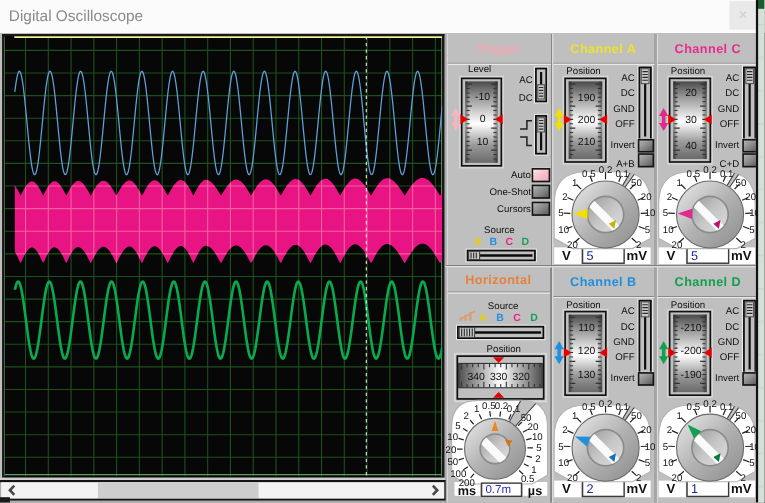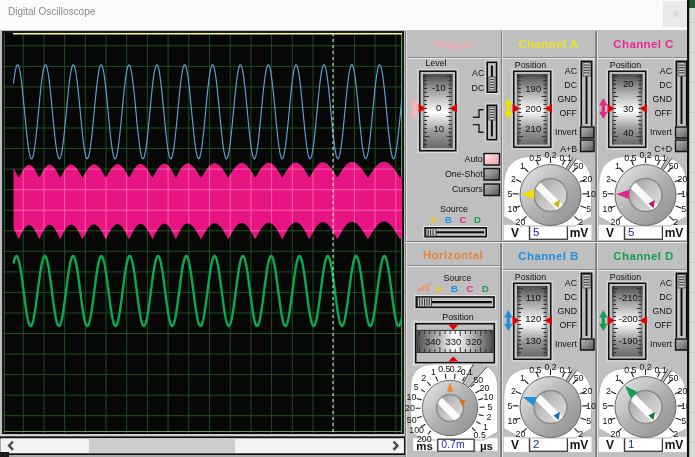--- a/index.html
+++ b/index.html
@@ -1,14 +1,14 @@
 <!DOCTYPE html>
 <html><head><meta charset="utf-8"><style>html,body{margin:0;padding:0;width:695px;height:457px;overflow:hidden;font-family:"Liberation Sans",sans-serif;background:#bfbfbf}.abs{position:absolute}</style></head><body>
 <div class="abs" style="left:0;top:0;width:695px;height:30px;background:#fbfbfb"></div>
-<div class="abs" style="left:8px;top:6px;font-size:10px;color:#8a8a8a">Digital Oscilloscope</div>
+<div class="abs" style="left:8px;top:6px;font-size:14px;color:#8a8a8a">Digital Oscilloscope</div>
 <div class="abs" style="left:663px;top:1px;width:25px;height:26px;background:#e9e9e9;color:#d2d2d2;font-size:11px;text-align:center;line-height:26px">✕</div>
 <div class="abs" style="left:0;top:30px;width:687px;height:427px;background:#bfbfbf"></div>
 <svg width="402" height="404" style="position:absolute;left:2px;top:31px">
     <rect x="0" y="0" width="402" height="404" fill="#070707"></rect>
     <path d="M21.2 2V402 M41.9 2V402 M62.6 2V402 M83.3 2V402 M104.0 2V402 M124.7 2V402 M145.4 2V402 M166.1 2V402 M186.8 2V402 M207.5 2V402 M228.2 2V402 M248.9 2V402 M269.6 2V402 M290.3 2V402 M311.0 2V402 M331.7 2V402 M352.4 2V402 M373.1 2V402 M393.8 2V402 M2 14.8H400 M2 35.4H400 M2 55.9H400 M2 76.5H400 M2 97.0H400 M2 117.5H400 M2 138.1H400 M2 158.7H400 M2 179.2H400 M2 199.8H400 M2 220.3H400 M2 240.9H400 M2 261.4H400 M2 282.0H400 M2 302.5H400 M2 323.1H400 M2 343.6H400 M2 364.2H400 M2 384.7H400" stroke="#1d501d" stroke-width="1" fill="none"></path>
     <path d="M2 2.5V402 M399.5 2V402 M2 400.5H400" stroke="#5f9a5f" stroke-width="1" fill="none"></path>
     <clipPath id="bandclip">
       <path d="M11.5 137.53 L12.0 138.25 L12.5 139.02 L13.0 139.83 L13.5 140.69 L14.0 141.58 L14.5 142.51 L15.0 143.46 L15.5 144.42 L16.0 145.41 L16.5 146.40 L17.0 146.40 L17.5 145.41 L18.0 144.42 L18.5 143.46 L19.0 142.51 L19.5 141.58 L20.0 140.69 L20.5 139.83 L21.0 139.02 L21.5 138.25 L22.0 137.53 L22.5 136.87 L23.0 136.27 L23.5 135.73 L24.0 135.25 L24.5 134.84 L25.0 134.51 L25.5 134.24 L26.0 134.05 L26.5 133.94 L27.0 133.90 L27.5 133.94 L28.0 134.05 L28.5 134.24 L29.0 134.51 L29.5 134.84 L30.0 135.25 L30.5 135.72 L31.0 136.26 L31.5 136.86 L32.0 137.52 L32.5 138.24 L33.0 139.00 L33.5 139.82 L34.0 140.67 L34.5 141.57 L35.0 142.49 L35.5 143.44 L36.0 144.41 L36.5 145.40 L37.0 146.40 L37.5 146.40 L38.0 145.40 L38.5 144.41 L39.0 143.43 L39.5 142.48 L40.0 141.55 L40.5 140.64 L41.0 139.78 L41.5 138.96 L42.0 138.18 L42.5 137.45 L43.0 136.78 L43.5 136.17 L44.0 135.62 L44.5 135.13 L45.0 134.72 L45.5 134.37 L46.0 134.10 L46.5 133.91 L47.0 133.79 L47.5 133.74 L48.0 133.77 L48.5 133.87 L49.0 134.04 L49.5 134.28 L50.0 134.59 L50.5 134.96 L51.0 135.40 L51.5 135.90 L52.0 136.45 L52.5 137.07 L53.0 137.73 L53.5 138.45 L54.0 139.21 L54.5 140.01 L55.0 140.85 L55.5 141.73 L56.0 142.63 L56.5 143.55 L57.0 144.49 L57.5 145.45 L58.0 146.42 L58.5 146.42 L59.0 145.45 L59.5 144.49 L60.0 143.54 L60.5 142.61 L61.0 141.71 L61.5 140.83 L62.0 139.98 L62.5 139.17 L63.0 138.39 L63.5 137.67 L64.0 136.99 L64.5 136.36 L65.0 135.80 L65.5 135.28 L66.0 134.84 L66.5 134.45 L67.0 134.13 L67.5 133.88 L68.0 133.70 L68.5 133.59 L69.0 133.55 L69.5 133.58 L70.0 133.66 L70.5 133.82 L71.0 134.03 L71.5 134.30 L72.0 134.63 L72.5 135.02 L73.0 135.46 L73.5 135.96 L74.0 136.51 L74.5 137.11 L75.0 137.75 L75.5 138.44 L76.0 139.16 L76.5 139.93 L77.0 140.72 L77.5 141.55 L78.0 142.40 L78.5 143.27 L79.0 144.17 L79.5 145.07 L80.0 145.98 L80.5 146.90 L81.0 145.98 L81.5 145.07 L82.0 144.16 L82.5 143.27 L83.0 142.39 L83.5 141.53 L84.0 140.70 L84.5 139.89 L85.0 139.12 L85.5 138.38 L86.0 137.68 L86.5 137.03 L87.0 136.42 L87.5 135.86 L88.0 135.35 L88.5 134.89 L89.0 134.49 L89.5 134.15 L90.0 133.86 L90.5 133.64 L91.0 133.48 L91.5 133.38 L92.0 133.34 L92.5 133.37 L93.0 133.45 L93.5 133.60 L94.0 133.80 L94.5 134.06 L95.0 134.38 L95.5 134.76 L96.0 135.19 L96.5 135.67 L97.0 136.20 L97.5 136.78 L98.0 137.40 L98.5 138.07 L99.0 138.78 L99.5 139.52 L100.0 140.30 L100.5 141.10 L101.0 141.93 L101.5 142.79 L102.0 143.66 L102.5 144.55 L103.0 145.45 L103.5 146.35 L104.0 146.54 L104.5 145.63 L105.0 144.72 L105.5 143.83 L106.0 142.95 L106.5 142.09 L107.0 141.24 L107.5 140.42 L108.0 139.63 L108.5 138.87 L109.0 138.15 L109.5 137.46 L110.0 136.82 L110.5 136.22 L111.0 135.67 L111.5 135.16 L112.0 134.71 L112.5 134.31 L113.0 133.97 L113.5 133.68 L114.0 133.45 L114.5 133.29 L115.0 133.18 L115.5 133.13 L116.0 133.15 L116.5 133.23 L117.0 133.37 L117.5 133.58 L118.0 133.85 L118.5 134.18 L119.0 134.57 L119.5 135.02 L120.0 135.53 L120.5 136.09 L121.0 136.70 L121.5 137.36 L122.0 138.07 L122.5 138.82 L123.0 139.60 L123.5 140.42 L124.0 141.27 L124.5 142.15 L125.0 143.05 L125.5 143.98 L126.0 144.91 L126.5 145.85 L127.0 146.80 L127.5 146.04 L128.0 145.10 L128.5 144.16 L129.0 143.23 L129.5 142.32 L130.0 141.43 L130.5 140.56 L131.0 139.73 L131.5 138.92 L132.0 138.16 L132.5 137.43 L133.0 136.75 L133.5 136.12 L134.0 135.54 L134.5 135.01 L135.0 134.53 L135.5 134.12 L136.0 133.76 L136.5 133.46 L137.0 133.23 L137.5 133.06 L138.0 132.96 L138.5 132.92 L139.0 132.95 L139.5 133.04 L140.0 133.18 L140.5 133.39 L141.0 133.65 L141.5 133.97 L142.0 134.35 L142.5 134.78 L143.0 135.26 L143.5 135.80 L144.0 136.38 L144.5 137.01 L145.0 137.68 L145.5 138.40 L146.0 139.15 L146.5 139.93 L147.0 140.74 L147.5 141.58 L148.0 142.45 L148.5 143.33 L149.0 144.23 L149.5 145.15 L150.0 146.07 L150.5 146.81 L151.0 145.88 L151.5 144.96 L152.0 144.05 L152.5 143.15 L153.0 142.26 L153.5 141.39 L154.0 140.55 L154.5 139.73 L155.0 138.95 L155.5 138.19 L156.0 137.48 L156.5 136.80 L157.0 136.17 L157.5 135.59 L158.0 135.05 L158.5 134.56 L159.0 134.13 L159.5 133.75 L160.0 133.43 L160.5 133.17 L161.0 132.96 L161.5 132.82 L162.0 132.73 L162.5 132.71 L163.0 132.75 L163.5 132.86 L164.0 133.04 L164.5 133.28 L165.0 133.59 L165.5 133.96 L166.0 134.39 L166.5 134.88 L167.0 135.43 L167.5 136.04 L168.0 136.69 L168.5 137.40 L169.0 138.15 L169.5 138.94 L170.0 139.77 L170.5 140.64 L171.0 141.53 L171.5 142.45 L172.0 143.39 L172.5 144.36 L173.0 145.33 L173.5 146.31 L174.0 146.51 L174.5 145.52 L175.0 144.55 L175.5 143.58 L176.0 142.63 L176.5 141.70 L177.0 140.79 L177.5 139.91 L178.0 139.06 L178.5 138.25 L179.0 137.48 L179.5 136.76 L180.0 136.08 L180.5 135.45 L181.0 134.88 L181.5 134.36 L182.0 133.91 L182.5 133.51 L183.0 133.18 L183.5 132.91 L184.0 132.71 L184.5 132.58 L185.0 132.51 L185.5 132.51 L186.0 132.56 L186.5 132.65 L187.0 132.79 L187.5 132.98 L188.0 133.21 L188.5 133.49 L189.0 133.81 L189.5 134.17 L190.0 134.58 L190.5 135.02 L191.0 135.51 L191.5 136.03 L192.0 136.59 L192.5 137.18 L193.0 137.81 L193.5 138.46 L194.0 139.14 L194.5 139.85 L195.0 140.58 L195.5 141.34 L196.0 142.11 L196.5 142.89 L197.0 143.70 L197.5 144.51 L198.0 145.33 L198.5 146.15 L199.0 146.82 L199.5 145.99 L200.0 145.16 L200.5 144.34 L201.0 143.53 L201.5 142.72 L202.0 141.93 L202.5 141.16 L203.0 140.40 L203.5 139.67 L204.0 138.96 L204.5 138.27 L205.0 137.61 L205.5 136.98 L206.0 136.38 L206.5 135.82 L207.0 135.29 L207.5 134.80 L208.0 134.35 L208.5 133.94 L209.0 133.57 L209.5 133.25 L210.0 132.97 L210.5 132.73 L211.0 132.55 L211.5 132.40 L212.0 132.31 L212.5 132.26 L213.0 132.26 L213.5 132.31 L214.0 132.41 L214.5 132.56 L215.0 132.76 L215.5 133.00 L216.0 133.29 L216.5 133.63 L217.0 134.02 L217.5 134.44 L218.0 134.91 L218.5 135.43 L219.0 135.98 L219.5 136.56 L220.0 137.18 L220.5 137.84 L221.0 138.53 L221.5 139.24 L222.0 139.99 L222.5 140.75 L223.0 141.54 L223.5 142.34 L224.0 143.17 L224.5 144.00 L225.0 144.85 L225.5 145.70 L226.0 146.56 L226.5 146.38 L227.0 145.53 L227.5 144.67 L228.0 143.83 L228.5 142.99 L229.0 142.17 L229.5 141.36 L230.0 140.57 L230.5 139.80 L231.0 139.05 L231.5 138.33 L232.0 137.64 L232.5 136.98 L233.0 136.35 L233.5 135.76 L234.0 135.21 L234.5 134.69 L235.0 134.22 L235.5 133.79 L236.0 133.40 L236.5 133.06 L237.0 132.76 L237.5 132.52 L238.0 132.32 L238.5 132.17 L239.0 132.07 L239.5 132.02 L240.0 132.02 L240.5 132.07 L241.0 132.17 L241.5 132.32 L242.0 132.52 L242.5 132.77 L243.0 133.07 L243.5 133.41 L244.0 133.80 L244.5 134.24 L245.0 134.72 L245.5 135.24 L246.0 135.79 L246.5 136.39 L247.0 137.02 L247.5 137.69 L248.0 138.39 L248.5 139.12 L249.0 139.87 L249.5 140.65 L250.0 141.45 L250.5 142.27 L251.0 143.10 L251.5 143.95 L252.0 144.81 L252.5 145.68 L253.0 146.55 L253.5 146.38 L254.0 145.50 L254.5 144.64 L255.0 143.78 L255.5 142.93 L256.0 142.09 L256.5 141.27 L257.0 140.46 L257.5 139.68 L258.0 138.92 L258.5 138.19 L259.0 137.49 L259.5 136.82 L260.0 136.18 L260.5 135.58 L261.0 135.02 L261.5 134.49 L262.0 134.01 L262.5 133.57 L263.0 133.18 L263.5 132.83 L264.0 132.53 L264.5 132.28 L265.0 132.08 L265.5 131.93 L266.0 131.83 L266.5 131.78 L267.0 131.78 L267.5 131.83 L268.0 131.93 L268.5 132.08 L269.0 132.28 L269.5 132.54 L270.0 132.84 L270.5 133.18 L271.0 133.58 L271.5 134.02 L272.0 134.50 L272.5 135.02 L273.0 135.59 L273.5 136.19 L274.0 136.83 L274.5 137.50 L275.0 138.21 L275.5 138.94 L276.0 139.70 L276.5 140.49 L277.0 141.30 L277.5 142.13 L278.0 142.97 L278.5 143.83 L279.0 144.70 L279.5 145.58 L280.0 146.46 L280.5 146.46 L281.0 145.57 L281.5 144.70 L282.0 143.82 L282.5 142.96 L283.0 142.11 L283.5 141.28 L284.0 140.46 L284.5 139.67 L285.0 138.90 L285.5 138.15 L286.0 137.44 L286.5 136.75 L287.0 136.10 L287.5 135.49 L288.0 134.91 L288.5 134.38 L289.0 133.88 L289.5 133.43 L290.0 133.02 L290.5 132.66 L291.0 132.35 L291.5 132.09 L292.0 131.88 L292.5 131.71 L293.0 131.60 L293.5 131.54 L294.0 131.53 L294.5 131.57 L295.0 131.66 L295.5 131.81 L296.0 132.01 L296.5 132.26 L297.0 132.55 L297.5 132.90 L298.0 133.29 L298.5 133.73 L299.0 134.22 L299.5 134.74 L300.0 135.31 L300.5 135.92 L301.0 136.57 L301.5 137.25 L302.0 137.97 L302.5 138.71 L303.0 139.49 L303.5 140.28 L304.0 141.11 L304.5 141.95 L305.0 142.81 L305.5 143.68 L306.0 144.57 L306.5 145.46 L307.0 146.36 L307.5 146.54 L308.0 145.64 L308.5 144.74 L309.0 143.85 L309.5 142.97 L310.0 142.10 L310.5 141.25 L311.0 140.42 L311.5 139.61 L312.0 138.82 L312.5 138.06 L313.0 137.33 L313.5 136.63 L314.0 135.96 L314.5 135.34 L315.0 134.75 L315.5 134.20 L316.0 133.69 L316.5 133.23 L317.0 132.82 L317.5 132.45 L318.0 132.13 L318.5 131.86 L319.0 131.64 L319.5 131.47 L320.0 131.36 L320.5 131.30 L321.0 131.28 L321.5 131.32 L322.0 131.40 L322.5 131.53 L323.0 131.70 L323.5 131.92 L324.0 132.18 L324.5 132.49 L325.0 132.84 L325.5 133.23 L326.0 133.66 L326.5 134.12 L327.0 134.63 L327.5 135.17 L328.0 135.75 L328.5 136.36 L329.0 137.00 L329.5 137.67 L330.0 138.37 L330.5 139.10 L331.0 139.84 L331.5 140.61 L332.0 141.40 L332.5 142.20 L333.0 143.02 L333.5 143.85 L334.0 144.69 L334.5 145.54 L335.0 146.39 L335.5 146.56 L336.0 145.71 L336.5 144.86 L337.0 144.01 L337.5 143.18 L338.0 142.35 L338.5 141.54 L339.0 140.74 L339.5 139.96 L340.0 139.20 L340.5 138.47 L341.0 137.75 L341.5 137.07 L342.0 136.41 L342.5 135.78 L343.0 135.18 L343.5 134.62 L344.0 134.10 L344.5 133.61 L345.0 133.16 L345.5 132.75 L346.0 132.38 L346.5 132.05 L347.0 131.77 L347.5 131.53 L348.0 131.34 L348.5 131.19 L349.0 131.09 L349.5 131.03 L350.0 131.02 L350.5 131.05 L351.0 131.12 L351.5 131.22 L352.0 131.37 L352.5 131.55 L353.0 131.76 L353.5 132.01 L354.0 132.30 L354.5 132.62 L355.0 132.98 L355.5 133.37 L356.0 133.79 L356.5 134.25 L357.0 134.73 L357.5 135.24 L358.0 135.79 L358.5 136.35 L359.0 136.95 L359.5 137.57 L360.0 138.21 L360.5 138.87 L361.0 139.55 L361.5 140.25 L362.0 140.96 L362.5 141.69 L363.0 142.43 L363.5 143.19 L364.0 143.95 L364.5 144.72 L365.0 145.50 L365.5 146.27 L366.0 146.74 L366.5 145.96 L367.0 145.18 L367.5 144.41 L368.0 143.64 L368.5 142.87 L369.0 142.12 L369.5 141.38 L370.0 140.65 L370.5 139.93 L371.0 139.23 L371.5 138.55 L372.0 137.89 L372.5 137.24 L373.0 136.63 L373.5 136.03 L374.0 135.46 L374.5 134.92 L375.0 134.41 L375.5 133.92 L376.0 133.47 L376.5 133.05 L377.0 132.66 L377.5 132.30 L378.0 131.98 L378.5 131.70 L379.0 131.45 L379.5 131.23 L380.0 131.06 L380.5 130.92 L381.0 130.82 L381.5 130.76 L382.0 130.73 L382.5 130.75 L383.0 130.80 L383.5 130.89 L384.0 131.02 L384.5 131.19 L385.0 131.39 L385.5 131.64 L386.0 131.91 L386.5 132.23 L387.0 132.58 L387.5 132.96 L388.0 133.38 L388.5 133.83 L389.0 134.31 L389.5 134.82 L390.0 135.36 L390.5 135.93 L391.0 136.52 L391.5 137.14 L392.0 137.79 L392.5 138.45 L393.0 139.14 L393.5 139.84 L394.0 140.56 L394.5 141.30 L395.0 142.05 L395.5 142.81 L396.0 143.58 L396.5 144.37 L397.0 145.15 L397.5 145.95 L398.0 146.74 L398.5 146.26 L399.0 145.47 L399.5 144.68 L400.0 143.89 L400.0 205.15 L399.5 206.02 L399.0 206.90 L398.5 207.79 L398.0 208.32 L397.5 207.44 L397.0 206.55 L396.5 205.68 L396.0 204.81 L395.5 203.94 L395.0 203.09 L394.5 202.26 L394.0 201.44 L393.5 200.63 L393.0 199.85 L392.5 199.08 L392.0 198.34 L391.5 197.62 L391.0 196.93 L390.5 196.27 L390.0 195.64 L389.5 195.04 L389.0 194.47 L388.5 193.93 L388.0 193.43 L387.5 192.97 L387.0 192.54 L386.5 192.15 L386.0 191.80 L385.5 191.49 L385.0 191.22 L384.5 190.99 L384.0 190.80 L383.5 190.66 L383.0 190.56 L382.5 190.50 L382.0 190.48 L381.5 190.51 L381.0 190.58 L380.5 190.69 L380.0 190.84 L379.5 191.04 L379.0 191.28 L378.5 191.55 L378.0 191.87 L377.5 192.23 L377.0 192.63 L376.5 193.06 L376.0 193.53 L375.5 194.04 L375.0 194.58 L374.5 195.15 L374.0 195.75 L373.5 196.39 L373.0 197.05 L372.5 197.74 L372.0 198.45 L371.5 199.19 L371.0 199.95 L370.5 200.73 L370.0 201.53 L369.5 202.34 L369.0 203.17 L368.5 204.01 L368.0 204.86 L367.5 205.72 L367.0 206.59 L366.5 207.45 L366.0 208.33 L365.5 207.80 L365.0 206.93 L364.5 206.07 L364.0 205.21 L363.5 204.36 L363.0 203.52 L362.5 202.69 L362.0 201.88 L361.5 201.09 L361.0 200.31 L360.5 199.55 L360.0 198.81 L359.5 198.10 L359.0 197.41 L358.5 196.75 L358.0 196.11 L357.5 195.51 L357.0 194.94 L356.5 194.40 L356.0 193.89 L355.5 193.42 L355.0 192.99 L354.5 192.59 L354.0 192.23 L353.5 191.91 L353.0 191.63 L352.5 191.39 L352.0 191.19 L351.5 191.03 L351.0 190.91 L350.5 190.84 L350.0 190.80 L349.5 190.81 L349.0 190.88 L348.5 190.99 L348.0 191.16 L347.5 191.37 L347.0 191.64 L346.5 191.95 L346.0 192.32 L345.5 192.73 L345.0 193.18 L344.5 193.68 L344.0 194.23 L343.5 194.82 L343.0 195.44 L342.5 196.10 L342.0 196.80 L341.5 197.54 L341.0 198.30 L340.5 199.10 L340.0 199.92 L339.5 200.77 L339.0 201.64 L338.5 202.53 L338.0 203.43 L337.5 204.35 L337.0 205.28 L336.5 206.22 L336.0 207.17 L335.5 208.12 L335.0 207.93 L334.5 206.98 L334.0 206.04 L333.5 205.10 L333.0 204.18 L332.5 203.27 L332.0 202.37 L331.5 201.49 L331.0 200.64 L330.5 199.80 L330.0 199.00 L329.5 198.22 L329.0 197.47 L328.5 196.75 L328.0 196.07 L327.5 195.43 L327.0 194.82 L326.5 194.26 L326.0 193.74 L325.5 193.26 L325.0 192.83 L324.5 192.44 L324.0 192.10 L323.5 191.81 L323.0 191.56 L322.5 191.37 L322.0 191.23 L321.5 191.14 L321.0 191.09 L320.5 191.11 L320.0 191.18 L319.5 191.30 L319.0 191.49 L318.5 191.73 L318.0 192.03 L317.5 192.39 L317.0 192.80 L316.5 193.26 L316.0 193.78 L315.5 194.34 L315.0 194.95 L314.5 195.61 L314.0 196.31 L313.5 197.05 L313.0 197.83 L312.5 198.65 L312.0 199.49 L311.5 200.37 L311.0 201.28 L310.5 202.20 L310.0 203.15 L309.5 204.12 L309.0 205.10 L308.5 206.09 L308.0 207.09 L307.5 208.10 L307.0 207.90 L306.5 206.90 L306.0 205.90 L305.5 204.91 L305.0 203.94 L304.5 202.98 L304.0 202.04 L303.5 201.13 L303.0 200.23 L302.5 199.37 L302.0 198.54 L301.5 197.74 L301.0 196.98 L300.5 196.26 L300.0 195.58 L299.5 194.95 L299.0 194.36 L298.5 193.82 L298.0 193.33 L297.5 192.89 L297.0 192.51 L296.5 192.18 L296.0 191.90 L295.5 191.68 L295.0 191.52 L294.5 191.41 L294.0 191.36 L293.5 191.38 L293.0 191.44 L292.5 191.57 L292.0 191.75 L291.5 191.99 L291.0 192.28 L290.5 192.63 L290.0 193.03 L289.5 193.49 L289.0 193.99 L288.5 194.54 L288.0 195.14 L287.5 195.78 L287.0 196.46 L286.5 197.19 L286.0 197.95 L285.5 198.75 L285.0 199.58 L284.5 200.44 L284.0 201.32 L283.5 202.23 L283.0 203.16 L282.5 204.11 L282.0 205.07 L281.5 206.04 L281.0 207.02 L280.5 208.01 L280.0 208.01 L279.5 207.02 L279.0 206.05 L278.5 205.08 L278.0 204.12 L277.5 203.18 L277.0 202.26 L276.5 201.36 L276.0 200.48 L275.5 199.63 L275.0 198.81 L274.5 198.02 L274.0 197.27 L273.5 196.56 L273.0 195.89 L272.5 195.26 L272.0 194.67 L271.5 194.14 L271.0 193.65 L270.5 193.21 L270.0 192.82 L269.5 192.49 L269.0 192.21 L268.5 191.98 L268.0 191.81 L267.5 191.70 L267.0 191.64 L266.5 191.64 L266.0 191.70 L265.5 191.81 L265.0 191.98 L264.5 192.20 L264.0 192.48 L263.5 192.82 L263.0 193.21 L262.5 193.64 L262.0 194.13 L261.5 194.67 L261.0 195.25 L260.5 195.88 L260.0 196.55 L259.5 197.26 L259.0 198.01 L258.5 198.79 L258.0 199.61 L257.5 200.45 L257.0 201.32 L256.5 202.22 L256.0 203.14 L255.5 204.07 L255.0 205.02 L254.5 205.98 L254.0 206.94 L253.5 207.92 L253.0 208.11 L252.5 207.14 L252.0 206.17 L251.5 205.22 L251.0 204.27 L250.5 203.34 L250.0 202.42 L249.5 201.53 L249.0 200.66 L248.5 199.82 L248.0 199.01 L247.5 198.23 L247.0 197.49 L246.5 196.78 L246.0 196.12 L245.5 195.50 L245.0 194.92 L244.5 194.38 L244.0 193.90 L243.5 193.46 L243.0 193.08 L242.5 192.75 L242.0 192.47 L241.5 192.25 L241.0 192.08 L240.5 191.97 L240.0 191.91 L239.5 191.91 L239.0 191.96 L238.5 192.08 L238.0 192.24 L237.5 192.47 L237.0 192.74 L236.5 193.07 L236.0 193.45 L235.5 193.88 L235.0 194.36 L234.5 194.89 L234.0 195.47 L233.5 196.08 L233.0 196.74 L232.5 197.44 L232.0 198.18 L231.5 198.95 L231.0 199.75 L230.5 200.58 L230.0 201.44 L229.5 202.32 L229.0 203.22 L228.5 204.14 L228.0 205.07 L227.5 206.02 L227.0 206.97 L226.5 207.93 L226.0 208.12 L225.5 207.16 L225.0 206.21 L224.5 205.27 L224.0 204.34 L223.5 203.42 L223.0 202.52 L222.5 201.65 L222.0 200.79 L221.5 199.96 L221.0 199.17 L220.5 198.40 L220.0 197.67 L219.5 196.97 L219.0 196.32 L218.5 195.71 L218.0 195.14 L217.5 194.61 L217.0 194.14 L216.5 193.71 L216.0 193.33 L215.5 193.01 L215.0 192.73 L214.5 192.51 L214.0 192.35 L213.5 192.24 L213.0 192.18 L212.5 192.18 L212.0 192.23 L211.5 192.34 L211.0 192.50 L210.5 192.71 L210.0 192.97 L209.5 193.28 L209.0 193.64 L208.5 194.05 L208.0 194.51 L207.5 195.01 L207.0 195.56 L206.5 196.15 L206.0 196.77 L205.5 197.44 L205.0 198.14 L204.5 198.88 L204.0 199.64 L203.5 200.44 L203.0 201.26 L202.5 202.10 L202.0 202.96 L201.5 203.84 L201.0 204.74 L200.5 205.65 L200.0 206.56 L199.5 207.48 L199.0 208.41 L198.5 207.67 L198.0 206.75 L197.5 205.83 L197.0 204.93 L196.5 204.03 L196.0 203.16 L195.5 202.30 L195.0 201.46 L194.5 200.64 L194.0 199.85 L193.5 199.09 L193.0 198.36 L192.5 197.66 L192.0 197.00 L191.5 196.38 L191.0 195.80 L190.5 195.26 L190.0 194.76 L189.5 194.31 L189.0 193.90 L188.5 193.54 L188.0 193.24 L187.5 192.98 L187.0 192.77 L186.5 192.61 L186.0 192.51 L185.5 192.45 L185.0 192.46 L184.5 192.53 L184.0 192.68 L183.5 192.90 L183.0 193.20 L182.5 193.57 L182.0 194.01 L181.5 194.52 L181.0 195.10 L180.5 195.74 L180.0 196.43 L179.5 197.19 L179.0 198.00 L178.5 198.86 L178.0 199.76 L177.5 200.70 L177.0 201.68 L176.5 202.70 L176.0 203.74 L175.5 204.80 L175.0 205.87 L174.5 206.96 L174.0 208.06 L173.5 207.84 L173.0 206.75 L172.5 205.66 L172.0 204.59 L171.5 203.54 L171.0 202.51 L170.5 201.51 L170.0 200.55 L169.5 199.62 L169.0 198.74 L168.5 197.90 L168.0 197.12 L167.5 196.39 L167.0 195.71 L166.5 195.10 L166.0 194.55 L165.5 194.07 L165.0 193.66 L164.5 193.31 L164.0 193.04 L163.5 192.85 L163.0 192.72 L162.5 192.68 L162.0 192.70 L161.5 192.80 L161.0 192.96 L160.5 193.19 L160.0 193.48 L159.5 193.84 L159.0 194.26 L158.5 194.74 L158.0 195.29 L157.5 195.89 L157.0 196.54 L156.5 197.24 L156.0 198.00 L155.5 198.79 L155.0 199.63 L154.5 200.51 L154.0 201.42 L153.5 202.36 L153.0 203.33 L152.5 204.31 L152.0 205.32 L151.5 206.34 L151.0 207.37 L150.5 208.40 L150.0 207.57 L149.5 206.55 L149.0 205.53 L148.5 204.52 L148.0 203.54 L147.5 202.57 L147.0 201.63 L146.5 200.73 L146.0 199.85 L145.5 199.02 L145.0 198.22 L144.5 197.47 L144.0 196.77 L143.5 196.12 L143.0 195.53 L142.5 194.99 L142.0 194.50 L141.5 194.08 L141.0 193.73 L140.5 193.43 L140.0 193.20 L139.5 193.04 L139.0 192.94 L138.5 192.91 L138.0 192.96 L137.5 193.07 L137.0 193.26 L136.5 193.52 L136.0 193.85 L135.5 194.24 L135.0 194.71 L134.5 195.24 L134.0 195.83 L133.5 196.48 L133.0 197.18 L132.5 197.94 L132.0 198.75 L131.5 199.61 L131.0 200.50 L130.5 201.43 L130.0 202.40 L129.5 203.39 L129.0 204.41 L128.5 205.44 L128.0 206.49 L127.5 207.55 L127.0 208.39 L126.5 207.33 L126.0 206.28 L125.5 205.24 L125.0 204.21 L124.5 203.21 L124.0 202.23 L123.5 201.28 L123.0 200.36 L122.5 199.48 L122.0 198.65 L121.5 197.86 L121.0 197.13 L120.5 196.45 L120.0 195.82 L119.5 195.26 L119.0 194.75 L118.5 194.32 L118.0 193.95 L117.5 193.64 L117.0 193.41 L116.5 193.25 L116.0 193.16 L115.5 193.15 L115.0 193.20 L114.5 193.32 L114.0 193.51 L113.5 193.76 L113.0 194.08 L112.5 194.46 L112.0 194.91 L111.5 195.41 L111.0 195.97 L110.5 196.59 L110.0 197.26 L109.5 197.98 L109.0 198.74 L108.5 199.55 L108.0 200.40 L107.5 201.28 L107.0 202.19 L106.5 203.13 L106.0 204.09 L105.5 205.08 L105.0 206.07 L104.5 207.08 L104.0 208.09 L103.5 207.89 L103.0 206.88 L102.5 205.88 L102.0 204.89 L101.5 203.91 L101.0 202.96 L100.5 202.03 L100.0 201.13 L99.5 200.27 L99.0 199.44 L98.5 198.65 L98.0 197.91 L97.5 197.21 L97.0 196.57 L96.5 195.98 L96.0 195.44 L95.5 194.96 L95.0 194.54 L94.5 194.19 L94.0 193.89 L93.5 193.67 L93.0 193.50 L92.5 193.41 L92.0 193.38 L91.5 193.42 L91.0 193.53 L90.5 193.71 L90.0 193.96 L89.5 194.28 L89.0 194.66 L88.5 195.11 L88.0 195.62 L87.5 196.18 L87.0 196.81 L86.5 197.49 L86.0 198.22 L85.5 199.00 L85.0 199.82 L84.5 200.68 L84.0 201.58 L83.5 202.51 L83.0 203.47 L82.5 204.45 L82.0 205.44 L81.5 206.46 L81.0 207.48 L80.5 208.50 L80.0 207.48 L79.5 206.46 L79.0 205.45 L78.5 204.46 L78.0 203.48 L77.5 202.53 L77.0 201.61 L76.5 200.72 L76.0 199.87 L75.5 199.06 L75.0 198.30 L74.5 197.58 L74.0 196.91 L73.5 196.30 L73.0 195.74 L72.5 195.25 L72.0 194.82 L71.5 194.45 L71.0 194.14 L70.5 193.91 L70.0 193.74 L69.5 193.64 L69.0 193.61 L68.5 193.65 L68.0 193.78 L67.5 193.98 L67.0 194.26 L66.5 194.62 L66.0 195.05 L65.5 195.55 L65.0 196.12 L64.5 196.75 L64.0 197.45 L63.5 198.20 L63.0 199.01 L62.5 199.87 L62.0 200.78 L61.5 201.73 L61.0 202.71 L60.5 203.72 L60.0 204.76 L59.5 205.81 L59.0 206.88 L58.5 207.96 L58.0 207.96 L57.5 206.88 L57.0 205.82 L56.5 204.77 L56.0 203.73 L55.5 202.73 L55.0 201.76 L54.5 200.82 L54.0 199.92 L53.5 199.07 L53.0 198.28 L52.5 197.53 L52.0 196.85 L51.5 196.23 L51.0 195.67 L50.5 195.19 L50.0 194.77 L49.5 194.43 L49.0 194.16 L48.5 193.97 L48.0 193.86 L47.5 193.82 L47.0 193.87 L46.5 194.01 L46.0 194.23 L45.5 194.53 L45.0 194.91 L44.5 195.38 L44.0 195.92 L43.5 196.53 L43.0 197.21 L42.5 197.96 L42.0 198.77 L41.5 199.64 L41.0 200.56 L40.5 201.52 L40.0 202.53 L39.5 203.57 L39.0 204.63 L38.5 205.72 L38.0 206.83 L37.5 207.94 L37.0 207.94 L36.5 206.83 L36.0 205.73 L35.5 204.64 L35.0 203.58 L34.5 202.55 L34.0 201.55 L33.5 200.60 L33.0 199.69 L32.5 198.84 L32.0 198.04 L31.5 197.30 L31.0 196.63 L30.5 196.03 L30.0 195.51 L29.5 195.05 L29.0 194.68 L28.5 194.38 L28.0 194.17 L27.5 194.04 L27.0 194.00 L26.5 194.04 L26.0 194.17 L25.5 194.38 L25.0 194.68 L24.5 195.05 L24.0 195.51 L23.5 196.04 L23.0 196.64 L22.5 197.31 L22.0 198.05 L21.5 198.85 L21.0 199.71 L20.5 200.62 L20.0 201.57 L19.5 202.57 L19.0 203.60 L18.5 204.66 L18.0 205.74 L17.5 206.84 L17.0 207.94 L16.5 207.94 L16.0 206.84 L15.5 205.74 L15.0 204.66 L14.5 203.60 L14.0 202.57 L13.5 201.57 L13.0 200.62 L12.5 199.71 L12.0 198.85 L11.5 198.05 Z"></path>
     </clipPath>
     <path d="M11.5 137.53 L12.0 138.25 L12.5 139.02 L13.0 139.83 L13.5 140.69 L14.0 141.58 L14.5 142.51 L15.0 143.46 L15.5 144.42 L16.0 145.41 L16.5 146.40 L17.0 146.40 L17.5 145.41 L18.0 144.42 L18.5 143.46 L19.0 142.51 L19.5 141.58 L20.0 140.69 L20.5 139.83 L21.0 139.02 L21.5 138.25 L22.0 137.53 L22.5 136.87 L23.0 136.27 L23.5 135.73 L24.0 135.25 L24.5 134.84 L25.0 134.51 L25.5 134.24 L26.0 134.05 L26.5 133.94 L27.0 133.90 L27.5 133.94 L28.0 134.05 L28.5 134.24 L29.0 134.51 L29.5 134.84 L30.0 135.25 L30.5 135.72 L31.0 136.26 L31.5 136.86 L32.0 137.52 L32.5 138.24 L33.0 139.00 L33.5 139.82 L34.0 140.67 L34.5 141.57 L35.0 142.49 L35.5 143.44 L36.0 144.41 L36.5 145.40 L37.0 146.40 L37.5 146.40 L38.0 145.40 L38.5 144.41 L39.0 143.43 L39.5 142.48 L40.0 141.55 L40.5 140.64 L41.0 139.78 L41.5 138.96 L42.0 138.18 L42.5 137.45 L43.0 136.78 L43.5 136.17 L44.0 135.62 L44.5 135.13 L45.0 134.72 L45.5 134.37 L46.0 134.10 L46.5 133.91 L47.0 133.79 L47.5 133.74 L48.0 133.77 L48.5 133.87 L49.0 134.04 L49.5 134.28 L50.0 134.59 L50.5 134.96 L51.0 135.40 L51.5 135.90 L52.0 136.45 L52.5 137.07 L53.0 137.73 L53.5 138.45 L54.0 139.21 L54.5 140.01 L55.0 140.85 L55.5 141.73 L56.0 142.63 L56.5 143.55 L57.0 144.49 L57.5 145.45 L58.0 146.42 L58.5 146.42 L59.0 145.45 L59.5 144.49 L60.0 143.54 L60.5 142.61 L61.0 141.71 L61.5 140.83 L62.0 139.98 L62.5 139.17 L63.0 138.39 L63.5 137.67 L64.0 136.99 L64.5 136.36 L65.0 135.80 L65.5 135.28 L66.0 134.84 L66.5 134.45 L67.0 134.13 L67.5 133.88 L68.0 133.70 L68.5 133.59 L69.0 133.55 L69.5 133.58 L70.0 133.66 L70.5 133.82 L71.0 134.03 L71.5 134.30 L72.0 134.63 L72.5 135.02 L73.0 135.46 L73.5 135.96 L74.0 136.51 L74.5 137.11 L75.0 137.75 L75.5 138.44 L76.0 139.16 L76.5 139.93 L77.0 140.72 L77.5 141.55 L78.0 142.40 L78.5 143.27 L79.0 144.17 L79.5 145.07 L80.0 145.98 L80.5 146.90 L81.0 145.98 L81.5 145.07 L82.0 144.16 L82.5 143.27 L83.0 142.39 L83.5 141.53 L84.0 140.70 L84.5 139.89 L85.0 139.12 L85.5 138.38 L86.0 137.68 L86.5 137.03 L87.0 136.42 L87.5 135.86 L88.0 135.35 L88.5 134.89 L89.0 134.49 L89.5 134.15 L90.0 133.86 L90.5 133.64 L91.0 133.48 L91.5 133.38 L92.0 133.34 L92.5 133.37 L93.0 133.45 L93.5 133.60 L94.0 133.80 L94.5 134.06 L95.0 134.38 L95.5 134.76 L96.0 135.19 L96.5 135.67 L97.0 136.20 L97.5 136.78 L98.0 137.40 L98.5 138.07 L99.0 138.78 L99.5 139.52 L100.0 140.30 L100.5 141.10 L101.0 141.93 L101.5 142.79 L102.0 143.66 L102.5 144.55 L103.0 145.45 L103.5 146.35 L104.0 146.54 L104.5 145.63 L105.0 144.72 L105.5 143.83 L106.0 142.95 L106.5 142.09 L107.0 141.24 L107.5 140.42 L108.0 139.63 L108.5 138.87 L109.0 138.15 L109.5 137.46 L110.0 136.82 L110.5 136.22 L111.0 135.67 L111.5 135.16 L112.0 134.71 L112.5 134.31 L113.0 133.97 L113.5 133.68 L114.0 133.45 L114.5 133.29 L115.0 133.18 L115.5 133.13 L116.0 133.15 L116.5 133.23 L117.0 133.37 L117.5 133.58 L118.0 133.85 L118.5 134.18 L119.0 134.57 L119.5 135.02 L120.0 135.53 L120.5 136.09 L121.0 136.70 L121.5 137.36 L122.0 138.07 L122.5 138.82 L123.0 139.60 L123.5 140.42 L124.0 141.27 L124.5 142.15 L125.0 143.05 L125.5 143.98 L126.0 144.91 L126.5 145.85 L127.0 146.80 L127.5 146.04 L128.0 145.10 L128.5 144.16 L129.0 143.23 L129.5 142.32 L130.0 141.43 L130.5 140.56 L131.0 139.73 L131.5 138.92 L132.0 138.16 L132.5 137.43 L133.0 136.75 L133.5 136.12 L134.0 135.54 L134.5 135.01 L135.0 134.53 L135.5 134.12 L136.0 133.76 L136.5 133.46 L137.0 133.23 L137.5 133.06 L138.0 132.96 L138.5 132.92 L139.0 132.95 L139.5 133.04 L140.0 133.18 L140.5 133.39 L141.0 133.65 L141.5 133.97 L142.0 134.35 L142.5 134.78 L143.0 135.26 L143.5 135.80 L144.0 136.38 L144.5 137.01 L145.0 137.68 L145.5 138.40 L146.0 139.15 L146.5 139.93 L147.0 140.74 L147.5 141.58 L148.0 142.45 L148.5 143.33 L149.0 144.23 L149.5 145.15 L150.0 146.07 L150.5 146.81 L151.0 145.88 L151.5 144.96 L152.0 144.05 L152.5 143.15 L153.0 142.26 L153.5 141.39 L154.0 140.55 L154.5 139.73 L155.0 138.95 L155.5 138.19 L156.0 137.48 L156.5 136.80 L157.0 136.17 L157.5 135.59 L158.0 135.05 L158.5 134.56 L159.0 134.13 L159.5 133.75 L160.0 133.43 L160.5 133.17 L161.0 132.96 L161.5 132.82 L162.0 132.73 L162.5 132.71 L163.0 132.75 L163.5 132.86 L164.0 133.04 L164.5 133.28 L165.0 133.59 L165.5 133.96 L166.0 134.39 L166.5 134.88 L167.0 135.43 L167.5 136.04 L168.0 136.69 L168.5 137.40 L169.0 138.15 L169.5 138.94 L170.0 139.77 L170.5 140.64 L171.0 141.53 L171.5 142.45 L172.0 143.39 L172.5 144.36 L173.0 145.33 L173.5 146.31 L174.0 146.51 L174.5 145.52 L175.0 144.55 L175.5 143.58 L176.0 142.63 L176.5 141.70 L177.0 140.79 L177.5 139.91 L178.0 139.06 L178.5 138.25 L179.0 137.48 L179.5 136.76 L180.0 136.08 L180.5 135.45 L181.0 134.88 L181.5 134.36 L182.0 133.91 L182.5 133.51 L183.0 133.18 L183.5 132.91 L184.0 132.71 L184.5 132.58 L185.0 132.51 L185.5 132.51 L186.0 132.56 L186.5 132.65 L187.0 132.79 L187.5 132.98 L188.0 133.21 L188.5 133.49 L189.0 133.81 L189.5 134.17 L190.0 134.58 L190.5 135.02 L191.0 135.51 L191.5 136.03 L192.0 136.59 L192.5 137.18 L193.0 137.81 L193.5 138.46 L194.0 139.14 L194.5 139.85 L195.0 140.58 L195.5 141.34 L196.0 142.11 L196.5 142.89 L197.0 143.70 L197.5 144.51 L198.0 145.33 L198.5 146.15 L199.0 146.82 L199.5 145.99 L200.0 145.16 L200.5 144.34 L201.0 143.53 L201.5 142.72 L202.0 141.93 L202.5 141.16 L203.0 140.40 L203.5 139.67 L204.0 138.96 L204.5 138.27 L205.0 137.61 L205.5 136.98 L206.0 136.38 L206.5 135.82 L207.0 135.29 L207.5 134.80 L208.0 134.35 L208.5 133.94 L209.0 133.57 L209.5 133.25 L210.0 132.97 L210.5 132.73 L211.0 132.55 L211.5 132.40 L212.0 132.31 L212.5 132.26 L213.0 132.26 L213.5 132.31 L214.0 132.41 L214.5 132.56 L215.0 132.76 L215.5 133.00 L216.0 133.29 L216.5 133.63 L217.0 134.02 L217.5 134.44 L218.0 134.91 L218.5 135.43 L219.0 135.98 L219.5 136.56 L220.0 137.18 L220.5 137.84 L221.0 138.53 L221.5 139.24 L222.0 139.99 L222.5 140.75 L223.0 141.54 L223.5 142.34 L224.0 143.17 L224.5 144.00 L225.0 144.85 L225.5 145.70 L226.0 146.56 L226.5 146.38 L227.0 145.53 L227.5 144.67 L228.0 143.83 L228.5 142.99 L229.0 142.17 L229.5 141.36 L230.0 140.57 L230.5 139.80 L231.0 139.05 L231.5 138.33 L232.0 137.64 L232.5 136.98 L233.0 136.35 L233.5 135.76 L234.0 135.21 L234.5 134.69 L235.0 134.22 L235.5 133.79 L236.0 133.40 L236.5 133.06 L237.0 132.76 L237.5 132.52 L238.0 132.32 L238.5 132.17 L239.0 132.07 L239.5 132.02 L240.0 132.02 L240.5 132.07 L241.0 132.17 L241.5 132.32 L242.0 132.52 L242.5 132.77 L243.0 133.07 L243.5 133.41 L244.0 133.80 L244.5 134.24 L245.0 134.72 L245.5 135.24 L246.0 135.79 L246.5 136.39 L247.0 137.02 L247.5 137.69 L248.0 138.39 L248.5 139.12 L249.0 139.87 L249.5 140.65 L250.0 141.45 L250.5 142.27 L251.0 143.10 L251.5 143.95 L252.0 144.81 L252.5 145.68 L253.0 146.55 L253.5 146.38 L254.0 145.50 L254.5 144.64 L255.0 143.78 L255.5 142.93 L256.0 142.09 L256.5 141.27 L257.0 140.46 L257.5 139.68 L258.0 138.92 L258.5 138.19 L259.0 137.49 L259.5 136.82 L260.0 136.18 L260.5 135.58 L261.0 135.02 L261.5 134.49 L262.0 134.01 L262.5 133.57 L263.0 133.18 L263.5 132.83 L264.0 132.53 L264.5 132.28 L265.0 132.08 L265.5 131.93 L266.0 131.83 L266.5 131.78 L267.0 131.78 L267.5 131.83 L268.0 131.93 L268.5 132.08 L269.0 132.28 L269.5 132.54 L270.0 132.84 L270.5 133.18 L271.0 133.58 L271.5 134.02 L272.0 134.50 L272.5 135.02 L273.0 135.59 L273.5 136.19 L274.0 136.83 L274.5 137.50 L275.0 138.21 L275.5 138.94 L276.0 139.70 L276.5 140.49 L277.0 141.30 L277.5 142.13 L278.0 142.97 L278.5 143.83 L279.0 144.70 L279.5 145.58 L280.0 146.46 L280.5 146.46 L281.0 145.57 L281.5 144.70 L282.0 143.82 L282.5 142.96 L283.0 142.11 L283.5 141.28 L284.0 140.46 L284.5 139.67 L285.0 138.90 L285.5 138.15 L286.0 137.44 L286.5 136.75 L287.0 136.10 L287.5 135.49 L288.0 134.91 L288.5 134.38 L289.0 133.88 L289.5 133.43 L290.0 133.02 L290.5 132.66 L291.0 132.35 L291.5 132.09 L292.0 131.88 L292.5 131.71 L293.0 131.60 L293.5 131.54 L294.0 131.53 L294.5 131.57 L295.0 131.66 L295.5 131.81 L296.0 132.01 L296.5 132.26 L297.0 132.55 L297.5 132.90 L298.0 133.29 L298.5 133.73 L299.0 134.22 L299.5 134.74 L300.0 135.31 L300.5 135.92 L301.0 136.57 L301.5 137.25 L302.0 137.97 L302.5 138.71 L303.0 139.49 L303.5 140.28 L304.0 141.11 L304.5 141.95 L305.0 142.81 L305.5 143.68 L306.0 144.57 L306.5 145.46 L307.0 146.36 L307.5 146.54 L308.0 145.64 L308.5 144.74 L309.0 143.85 L309.5 142.97 L310.0 142.10 L310.5 141.25 L311.0 140.42 L311.5 139.61 L312.0 138.82 L312.5 138.06 L313.0 137.33 L313.5 136.63 L314.0 135.96 L314.5 135.34 L315.0 134.75 L315.5 134.20 L316.0 133.69 L316.5 133.23 L317.0 132.82 L317.5 132.45 L318.0 132.13 L318.5 131.86 L319.0 131.64 L319.5 131.47 L320.0 131.36 L320.5 131.30 L321.0 131.28 L321.5 131.32 L322.0 131.40 L322.5 131.53 L323.0 131.70 L323.5 131.92 L324.0 132.18 L324.5 132.49 L325.0 132.84 L325.5 133.23 L326.0 133.66 L326.5 134.12 L327.0 134.63 L327.5 135.17 L328.0 135.75 L328.5 136.36 L329.0 137.00 L329.5 137.67 L330.0 138.37 L330.5 139.10 L331.0 139.84 L331.5 140.61 L332.0 141.40 L332.5 142.20 L333.0 143.02 L333.5 143.85 L334.0 144.69 L334.5 145.54 L335.0 146.39 L335.5 146.56 L336.0 145.71 L336.5 144.86 L337.0 144.01 L337.5 143.18 L338.0 142.35 L338.5 141.54 L339.0 140.74 L339.5 139.96 L340.0 139.20 L340.5 138.47 L341.0 137.75 L341.5 137.07 L342.0 136.41 L342.5 135.78 L343.0 135.18 L343.5 134.62 L344.0 134.10 L344.5 133.61 L345.0 133.16 L345.5 132.75 L346.0 132.38 L346.5 132.05 L347.0 131.77 L347.5 131.53 L348.0 131.34 L348.5 131.19 L349.0 131.09 L349.5 131.03 L350.0 131.02 L350.5 131.05 L351.0 131.12 L351.5 131.22 L352.0 131.37 L352.5 131.55 L353.0 131.76 L353.5 132.01 L354.0 132.30 L354.5 132.62 L355.0 132.98 L355.5 133.37 L356.0 133.79 L356.5 134.25 L357.0 134.73 L357.5 135.24 L358.0 135.79 L358.5 136.35 L359.0 136.95 L359.5 137.57 L360.0 138.21 L360.5 138.87 L361.0 139.55 L361.5 140.25 L362.0 140.96 L362.5 141.69 L363.0 142.43 L363.5 143.19 L364.0 143.95 L364.5 144.72 L365.0 145.50 L365.5 146.27 L366.0 146.74 L366.5 145.96 L367.0 145.18 L367.5 144.41 L368.0 143.64 L368.5 142.87 L369.0 142.12 L369.5 141.38 L370.0 140.65 L370.5 139.93 L371.0 139.23 L371.5 138.55 L372.0 137.89 L372.5 137.24 L373.0 136.63 L373.5 136.03 L374.0 135.46 L374.5 134.92 L375.0 134.41 L375.5 133.92 L376.0 133.47 L376.5 133.05 L377.0 132.66 L377.5 132.30 L378.0 131.98 L378.5 131.70 L379.0 131.45 L379.5 131.23 L380.0 131.06 L380.5 130.92 L381.0 130.82 L381.5 130.76 L382.0 130.73 L382.5 130.75 L383.0 130.80 L383.5 130.89 L384.0 131.02 L384.5 131.19 L385.0 131.39 L385.5 131.64 L386.0 131.91 L386.5 132.23 L387.0 132.58 L387.5 132.96 L388.0 133.38 L388.5 133.83 L389.0 134.31 L389.5 134.82 L390.0 135.36 L390.5 135.93 L391.0 136.52 L391.5 137.14 L392.0 137.79 L392.5 138.45 L393.0 139.14 L393.5 139.84 L394.0 140.56 L394.5 141.30 L395.0 142.05 L395.5 142.81 L396.0 143.58 L396.5 144.37 L397.0 145.15 L397.5 145.95 L398.0 146.74 L398.5 146.26 L399.0 145.47 L399.5 144.68 L400.0 143.89 L400.0 205.15 L399.5 206.02 L399.0 206.90 L398.5 207.79 L398.0 208.32 L397.5 207.44 L397.0 206.55 L396.5 205.68 L396.0 204.81 L395.5 203.94 L395.0 203.09 L394.5 202.26 L394.0 201.44 L393.5 200.63 L393.0 199.85 L392.5 199.08 L392.0 198.34 L391.5 197.62 L391.0 196.93 L390.5 196.27 L390.0 195.64 L389.5 195.04 L389.0 194.47 L388.5 193.93 L388.0 193.43 L387.5 192.97 L387.0 192.54 L386.5 192.15 L386.0 191.80 L385.5 191.49 L385.0 191.22 L384.5 190.99 L384.0 190.80 L383.5 190.66 L383.0 190.56 L382.5 190.50 L382.0 190.48 L381.5 190.51 L381.0 190.58 L380.5 190.69 L380.0 190.84 L379.5 191.04 L379.0 191.28 L378.5 191.55 L378.0 191.87 L377.5 192.23 L377.0 192.63 L376.5 193.06 L376.0 193.53 L375.5 194.04 L375.0 194.58 L374.5 195.15 L374.0 195.75 L373.5 196.39 L373.0 197.05 L372.5 197.74 L372.0 198.45 L371.5 199.19 L371.0 199.95 L370.5 200.73 L370.0 201.53 L369.5 202.34 L369.0 203.17 L368.5 204.01 L368.0 204.86 L367.5 205.72 L367.0 206.59 L366.5 207.45 L366.0 208.33 L365.5 207.80 L365.0 206.93 L364.5 206.07 L364.0 205.21 L363.5 204.36 L363.0 203.52 L362.5 202.69 L362.0 201.88 L361.5 201.09 L361.0 200.31 L360.5 199.55 L360.0 198.81 L359.5 198.10 L359.0 197.41 L358.5 196.75 L358.0 196.11 L357.5 195.51 L357.0 194.94 L356.5 194.40 L356.0 193.89 L355.5 193.42 L355.0 192.99 L354.5 192.59 L354.0 192.23 L353.5 191.91 L353.0 191.63 L352.5 191.39 L352.0 191.19 L351.5 191.03 L351.0 190.91 L350.5 190.84 L350.0 190.80 L349.5 190.81 L349.0 190.88 L348.5 190.99 L348.0 191.16 L347.5 191.37 L347.0 191.64 L346.5 191.95 L346.0 192.32 L345.5 192.73 L345.0 193.18 L344.5 193.68 L344.0 194.23 L343.5 194.82 L343.0 195.44 L342.5 196.10 L342.0 196.80 L341.5 197.54 L341.0 198.30 L340.5 199.10 L340.0 199.92 L339.5 200.77 L339.0 201.64 L338.5 202.53 L338.0 203.43 L337.5 204.35 L337.0 205.28 L336.5 206.22 L336.0 207.17 L335.5 208.12 L335.0 207.93 L334.5 206.98 L334.0 206.04 L333.5 205.10 L333.0 204.18 L332.5 203.27 L332.0 202.37 L331.5 201.49 L331.0 200.64 L330.5 199.80 L330.0 199.00 L329.5 198.22 L329.0 197.47 L328.5 196.75 L328.0 196.07 L327.5 195.43 L327.0 194.82 L326.5 194.26 L326.0 193.74 L325.5 193.26 L325.0 192.83 L324.5 192.44 L324.0 192.10 L323.5 191.81 L323.0 191.56 L322.5 191.37 L322.0 191.23 L321.5 191.14 L321.0 191.09 L320.5 191.11 L320.0 191.18 L319.5 191.30 L319.0 191.49 L318.5 191.73 L318.0 192.03 L317.5 192.39 L317.0 192.80 L316.5 193.26 L316.0 193.78 L315.5 194.34 L315.0 194.95 L314.5 195.61 L314.0 196.31 L313.5 197.05 L313.0 197.83 L312.5 198.65 L312.0 199.49 L311.5 200.37 L311.0 201.28 L310.5 202.20 L310.0 203.15 L309.5 204.12 L309.0 205.10 L308.5 206.09 L308.0 207.09 L307.5 208.10 L307.0 207.90 L306.5 206.90 L306.0 205.90 L305.5 204.91 L305.0 203.94 L304.5 202.98 L304.0 202.04 L303.5 201.13 L303.0 200.23 L302.5 199.37 L302.0 198.54 L301.5 197.74 L301.0 196.98 L300.5 196.26 L300.0 195.58 L299.5 194.95 L299.0 194.36 L298.5 193.82 L298.0 193.33 L297.5 192.89 L297.0 192.51 L296.5 192.18 L296.0 191.90 L295.5 191.68 L295.0 191.52 L294.5 191.41 L294.0 191.36 L293.5 191.38 L293.0 191.44 L292.5 191.57 L292.0 191.75 L291.5 191.99 L291.0 192.28 L290.5 192.63 L290.0 193.03 L289.5 193.49 L289.0 193.99 L288.5 194.54 L288.0 195.14 L287.5 195.78 L287.0 196.46 L286.5 197.19 L286.0 197.95 L285.5 198.75 L285.0 199.58 L284.5 200.44 L284.0 201.32 L283.5 202.23 L283.0 203.16 L282.5 204.11 L282.0 205.07 L281.5 206.04 L281.0 207.02 L280.5 208.01 L280.0 208.01 L279.5 207.02 L279.0 206.05 L278.5 205.08 L278.0 204.12 L277.5 203.18 L277.0 202.26 L276.5 201.36 L276.0 200.48 L275.5 199.63 L275.0 198.81 L274.5 198.02 L274.0 197.27 L273.5 196.56 L273.0 195.89 L272.5 195.26 L272.0 194.67 L271.5 194.14 L271.0 193.65 L270.5 193.21 L270.0 192.82 L269.5 192.49 L269.0 192.21 L268.5 191.98 L268.0 191.81 L267.5 191.70 L267.0 191.64 L266.5 191.64 L266.0 191.70 L265.5 191.81 L265.0 191.98 L264.5 192.20 L264.0 192.48 L263.5 192.82 L263.0 193.21 L262.5 193.64 L262.0 194.13 L261.5 194.67 L261.0 195.25 L260.5 195.88 L260.0 196.55 L259.5 197.26 L259.0 198.01 L258.5 198.79 L258.0 199.61 L257.5 200.45 L257.0 201.32 L256.5 202.22 L256.0 203.14 L255.5 204.07 L255.0 205.02 L254.5 205.98 L254.0 206.94 L253.5 207.92 L253.0 208.11 L252.5 207.14 L252.0 206.17 L251.5 205.22 L251.0 204.27 L250.5 203.34 L250.0 202.42 L249.5 201.53 L249.0 200.66 L248.5 199.82 L248.0 199.01 L247.5 198.23 L247.0 197.49 L246.5 196.78 L246.0 196.12 L245.5 195.50 L245.0 194.92 L244.5 194.38 L244.0 193.90 L243.5 193.46 L243.0 193.08 L242.5 192.75 L242.0 192.47 L241.5 192.25 L241.0 192.08 L240.5 191.97 L240.0 191.91 L239.5 191.91 L239.0 191.96 L238.5 192.08 L238.0 192.24 L237.5 192.47 L237.0 192.74 L236.5 193.07 L236.0 193.45 L235.5 193.88 L235.0 194.36 L234.5 194.89 L234.0 195.47 L233.5 196.08 L233.0 196.74 L232.5 197.44 L232.0 198.18 L231.5 198.95 L231.0 199.75 L230.5 200.58 L230.0 201.44 L229.5 202.32 L229.0 203.22 L228.5 204.14 L228.0 205.07 L227.5 206.02 L227.0 206.97 L226.5 207.93 L226.0 208.12 L225.5 207.16 L225.0 206.21 L224.5 205.27 L224.0 204.34 L223.5 203.42 L223.0 202.52 L222.5 201.65 L222.0 200.79 L221.5 199.96 L221.0 199.17 L220.5 198.40 L220.0 197.67 L219.5 196.97 L219.0 196.32 L218.5 195.71 L218.0 195.14 L217.5 194.61 L217.0 194.14 L216.5 193.71 L216.0 193.33 L215.5 193.01 L215.0 192.73 L214.5 192.51 L214.0 192.35 L213.5 192.24 L213.0 192.18 L212.5 192.18 L212.0 192.23 L211.5 192.34 L211.0 192.50 L210.5 192.71 L210.0 192.97 L209.5 193.28 L209.0 193.64 L208.5 194.05 L208.0 194.51 L207.5 195.01 L207.0 195.56 L206.5 196.15 L206.0 196.77 L205.5 197.44 L205.0 198.14 L204.5 198.88 L204.0 199.64 L203.5 200.44 L203.0 201.26 L202.5 202.10 L202.0 202.96 L201.5 203.84 L201.0 204.74 L200.5 205.65 L200.0 206.56 L199.5 207.48 L199.0 208.41 L198.5 207.67 L198.0 206.75 L197.5 205.83 L197.0 204.93 L196.5 204.03 L196.0 203.16 L195.5 202.30 L195.0 201.46 L194.5 200.64 L194.0 199.85 L193.5 199.09 L193.0 198.36 L192.5 197.66 L192.0 197.00 L191.5 196.38 L191.0 195.80 L190.5 195.26 L190.0 194.76 L189.5 194.31 L189.0 193.90 L188.5 193.54 L188.0 193.24 L187.5 192.98 L187.0 192.77 L186.5 192.61 L186.0 192.51 L185.5 192.45 L185.0 192.46 L184.5 192.53 L184.0 192.68 L183.5 192.90 L183.0 193.20 L182.5 193.57 L182.0 194.01 L181.5 194.52 L181.0 195.10 L180.5 195.74 L180.0 196.43 L179.5 197.19 L179.0 198.00 L178.5 198.86 L178.0 199.76 L177.5 200.70 L177.0 201.68 L176.5 202.70 L176.0 203.74 L175.5 204.80 L175.0 205.87 L174.5 206.96 L174.0 208.06 L173.5 207.84 L173.0 206.75 L172.5 205.66 L172.0 204.59 L171.5 203.54 L171.0 202.51 L170.5 201.51 L170.0 200.55 L169.5 199.62 L169.0 198.74 L168.5 197.90 L168.0 197.12 L167.5 196.39 L167.0 195.71 L166.5 195.10 L166.0 194.55 L165.5 194.07 L165.0 193.66 L164.5 193.31 L164.0 193.04 L163.5 192.85 L163.0 192.72 L162.5 192.68 L162.0 192.70 L161.5 192.80 L161.0 192.96 L160.5 193.19 L160.0 193.48 L159.5 193.84 L159.0 194.26 L158.5 194.74 L158.0 195.29 L157.5 195.89 L157.0 196.54 L156.5 197.24 L156.0 198.00 L155.5 198.79 L155.0 199.63 L154.5 200.51 L154.0 201.42 L153.5 202.36 L153.0 203.33 L152.5 204.31 L152.0 205.32 L151.5 206.34 L151.0 207.37 L150.5 208.40 L150.0 207.57 L149.5 206.55 L149.0 205.53 L148.5 204.52 L148.0 203.54 L147.5 202.57 L147.0 201.63 L146.5 200.73 L146.0 199.85 L145.5 199.02 L145.0 198.22 L144.5 197.47 L144.0 196.77 L143.5 196.12 L143.0 195.53 L142.5 194.99 L142.0 194.50 L141.5 194.08 L141.0 193.73 L140.5 193.43 L140.0 193.20 L139.5 193.04 L139.0 192.94 L138.5 192.91 L138.0 192.96 L137.5 193.07 L137.0 193.26 L136.5 193.52 L136.0 193.85 L135.5 194.24 L135.0 194.71 L134.5 195.24 L134.0 195.83 L133.5 196.48 L133.0 197.18 L132.5 197.94 L132.0 198.75 L131.5 199.61 L131.0 200.50 L130.5 201.43 L130.0 202.40 L129.5 203.39 L129.0 204.41 L128.5 205.44 L128.0 206.49 L127.5 207.55 L127.0 208.39 L126.5 207.33 L126.0 206.28 L125.5 205.24 L125.0 204.21 L124.5 203.21 L124.0 202.23 L123.5 201.28 L123.0 200.36 L122.5 199.48 L122.0 198.65 L121.5 197.86 L121.0 197.13 L120.5 196.45 L120.0 195.82 L119.5 195.26 L119.0 194.75 L118.5 194.32 L118.0 193.95 L117.5 193.64 L117.0 193.41 L116.5 193.25 L116.0 193.16 L115.5 193.15 L115.0 193.20 L114.5 193.32 L114.0 193.51 L113.5 193.76 L113.0 194.08 L112.5 194.46 L112.0 194.91 L111.5 195.41 L111.0 195.97 L110.5 196.59 L110.0 197.26 L109.5 197.98 L109.0 198.74 L108.5 199.55 L108.0 200.40 L107.5 201.28 L107.0 202.19 L106.5 203.13 L106.0 204.09 L105.5 205.08 L105.0 206.07 L104.5 207.08 L104.0 208.09 L103.5 207.89 L103.0 206.88 L102.5 205.88 L102.0 204.89 L101.5 203.91 L101.0 202.96 L100.5 202.03 L100.0 201.13 L99.5 200.27 L99.0 199.44 L98.5 198.65 L98.0 197.91 L97.5 197.21 L97.0 196.57 L96.5 195.98 L96.0 195.44 L95.5 194.96 L95.0 194.54 L94.5 194.19 L94.0 193.89 L93.5 193.67 L93.0 193.50 L92.5 193.41 L92.0 193.38 L91.5 193.42 L91.0 193.53 L90.5 193.71 L90.0 193.96 L89.5 194.28 L89.0 194.66 L88.5 195.11 L88.0 195.62 L87.5 196.18 L87.0 196.81 L86.5 197.49 L86.0 198.22 L85.5 199.00 L85.0 199.82 L84.5 200.68 L84.0 201.58 L83.5 202.51 L83.0 203.47 L82.5 204.45 L82.0 205.44 L81.5 206.46 L81.0 207.48 L80.5 208.50 L80.0 207.48 L79.5 206.46 L79.0 205.45 L78.5 204.46 L78.0 203.48 L77.5 202.53 L77.0 201.61 L76.5 200.72 L76.0 199.87 L75.5 199.06 L75.0 198.30 L74.5 197.58 L74.0 196.91 L73.5 196.30 L73.0 195.74 L72.5 195.25 L72.0 194.82 L71.5 194.45 L71.0 194.14 L70.5 193.91 L70.0 193.74 L69.5 193.64 L69.0 193.61 L68.5 193.65 L68.0 193.78 L67.5 193.98 L67.0 194.26 L66.5 194.62 L66.0 195.05 L65.5 195.55 L65.0 196.12 L64.5 196.75 L64.0 197.45 L63.5 198.20 L63.0 199.01 L62.5 199.87 L62.0 200.78 L61.5 201.73 L61.0 202.71 L60.5 203.72 L60.0 204.76 L59.5 205.81 L59.0 206.88 L58.5 207.96 L58.0 207.96 L57.5 206.88 L57.0 205.82 L56.5 204.77 L56.0 203.73 L55.5 202.73 L55.0 201.76 L54.5 200.82 L54.0 199.92 L53.5 199.07 L53.0 198.28 L52.5 197.53 L52.0 196.85 L51.5 196.23 L51.0 195.67 L50.5 195.19 L50.0 194.77 L49.5 194.43 L49.0 194.16 L48.5 193.97 L48.0 193.86 L47.5 193.82 L47.0 193.87 L46.5 194.01 L46.0 194.23 L45.5 194.53 L45.0 194.91 L44.5 195.38 L44.0 195.92 L43.5 196.53 L43.0 197.21 L42.5 197.96 L42.0 198.77 L41.5 199.64 L41.0 200.56 L40.5 201.52 L40.0 202.53 L39.5 203.57 L39.0 204.63 L38.5 205.72 L38.0 206.83 L37.5 207.94 L37.0 207.94 L36.5 206.83 L36.0 205.73 L35.5 204.64 L35.0 203.58 L34.5 202.55 L34.0 201.55 L33.5 200.60 L33.0 199.69 L32.5 198.84 L32.0 198.04 L31.5 197.30 L31.0 196.63 L30.5 196.03 L30.0 195.51 L29.5 195.05 L29.0 194.68 L28.5 194.38 L28.0 194.17 L27.5 194.04 L27.0 194.00 L26.5 194.04 L26.0 194.17 L25.5 194.38 L25.0 194.68 L24.5 195.05 L24.0 195.51 L23.5 196.04 L23.0 196.64 L22.5 197.31 L22.0 198.05 L21.5 198.85 L21.0 199.71 L20.5 200.62 L20.0 201.57 L19.5 202.57 L19.0 203.60 L18.5 204.66 L18.0 205.74 L17.5 206.84 L17.0 207.94 L16.5 207.94 L16.0 206.84 L15.5 205.74 L15.0 204.66 L14.5 203.60 L14.0 202.57 L13.5 201.57 L13.0 200.62 L12.5 199.71 L12.0 198.85 L11.5 198.05 Z" fill="#e91483"></path>

